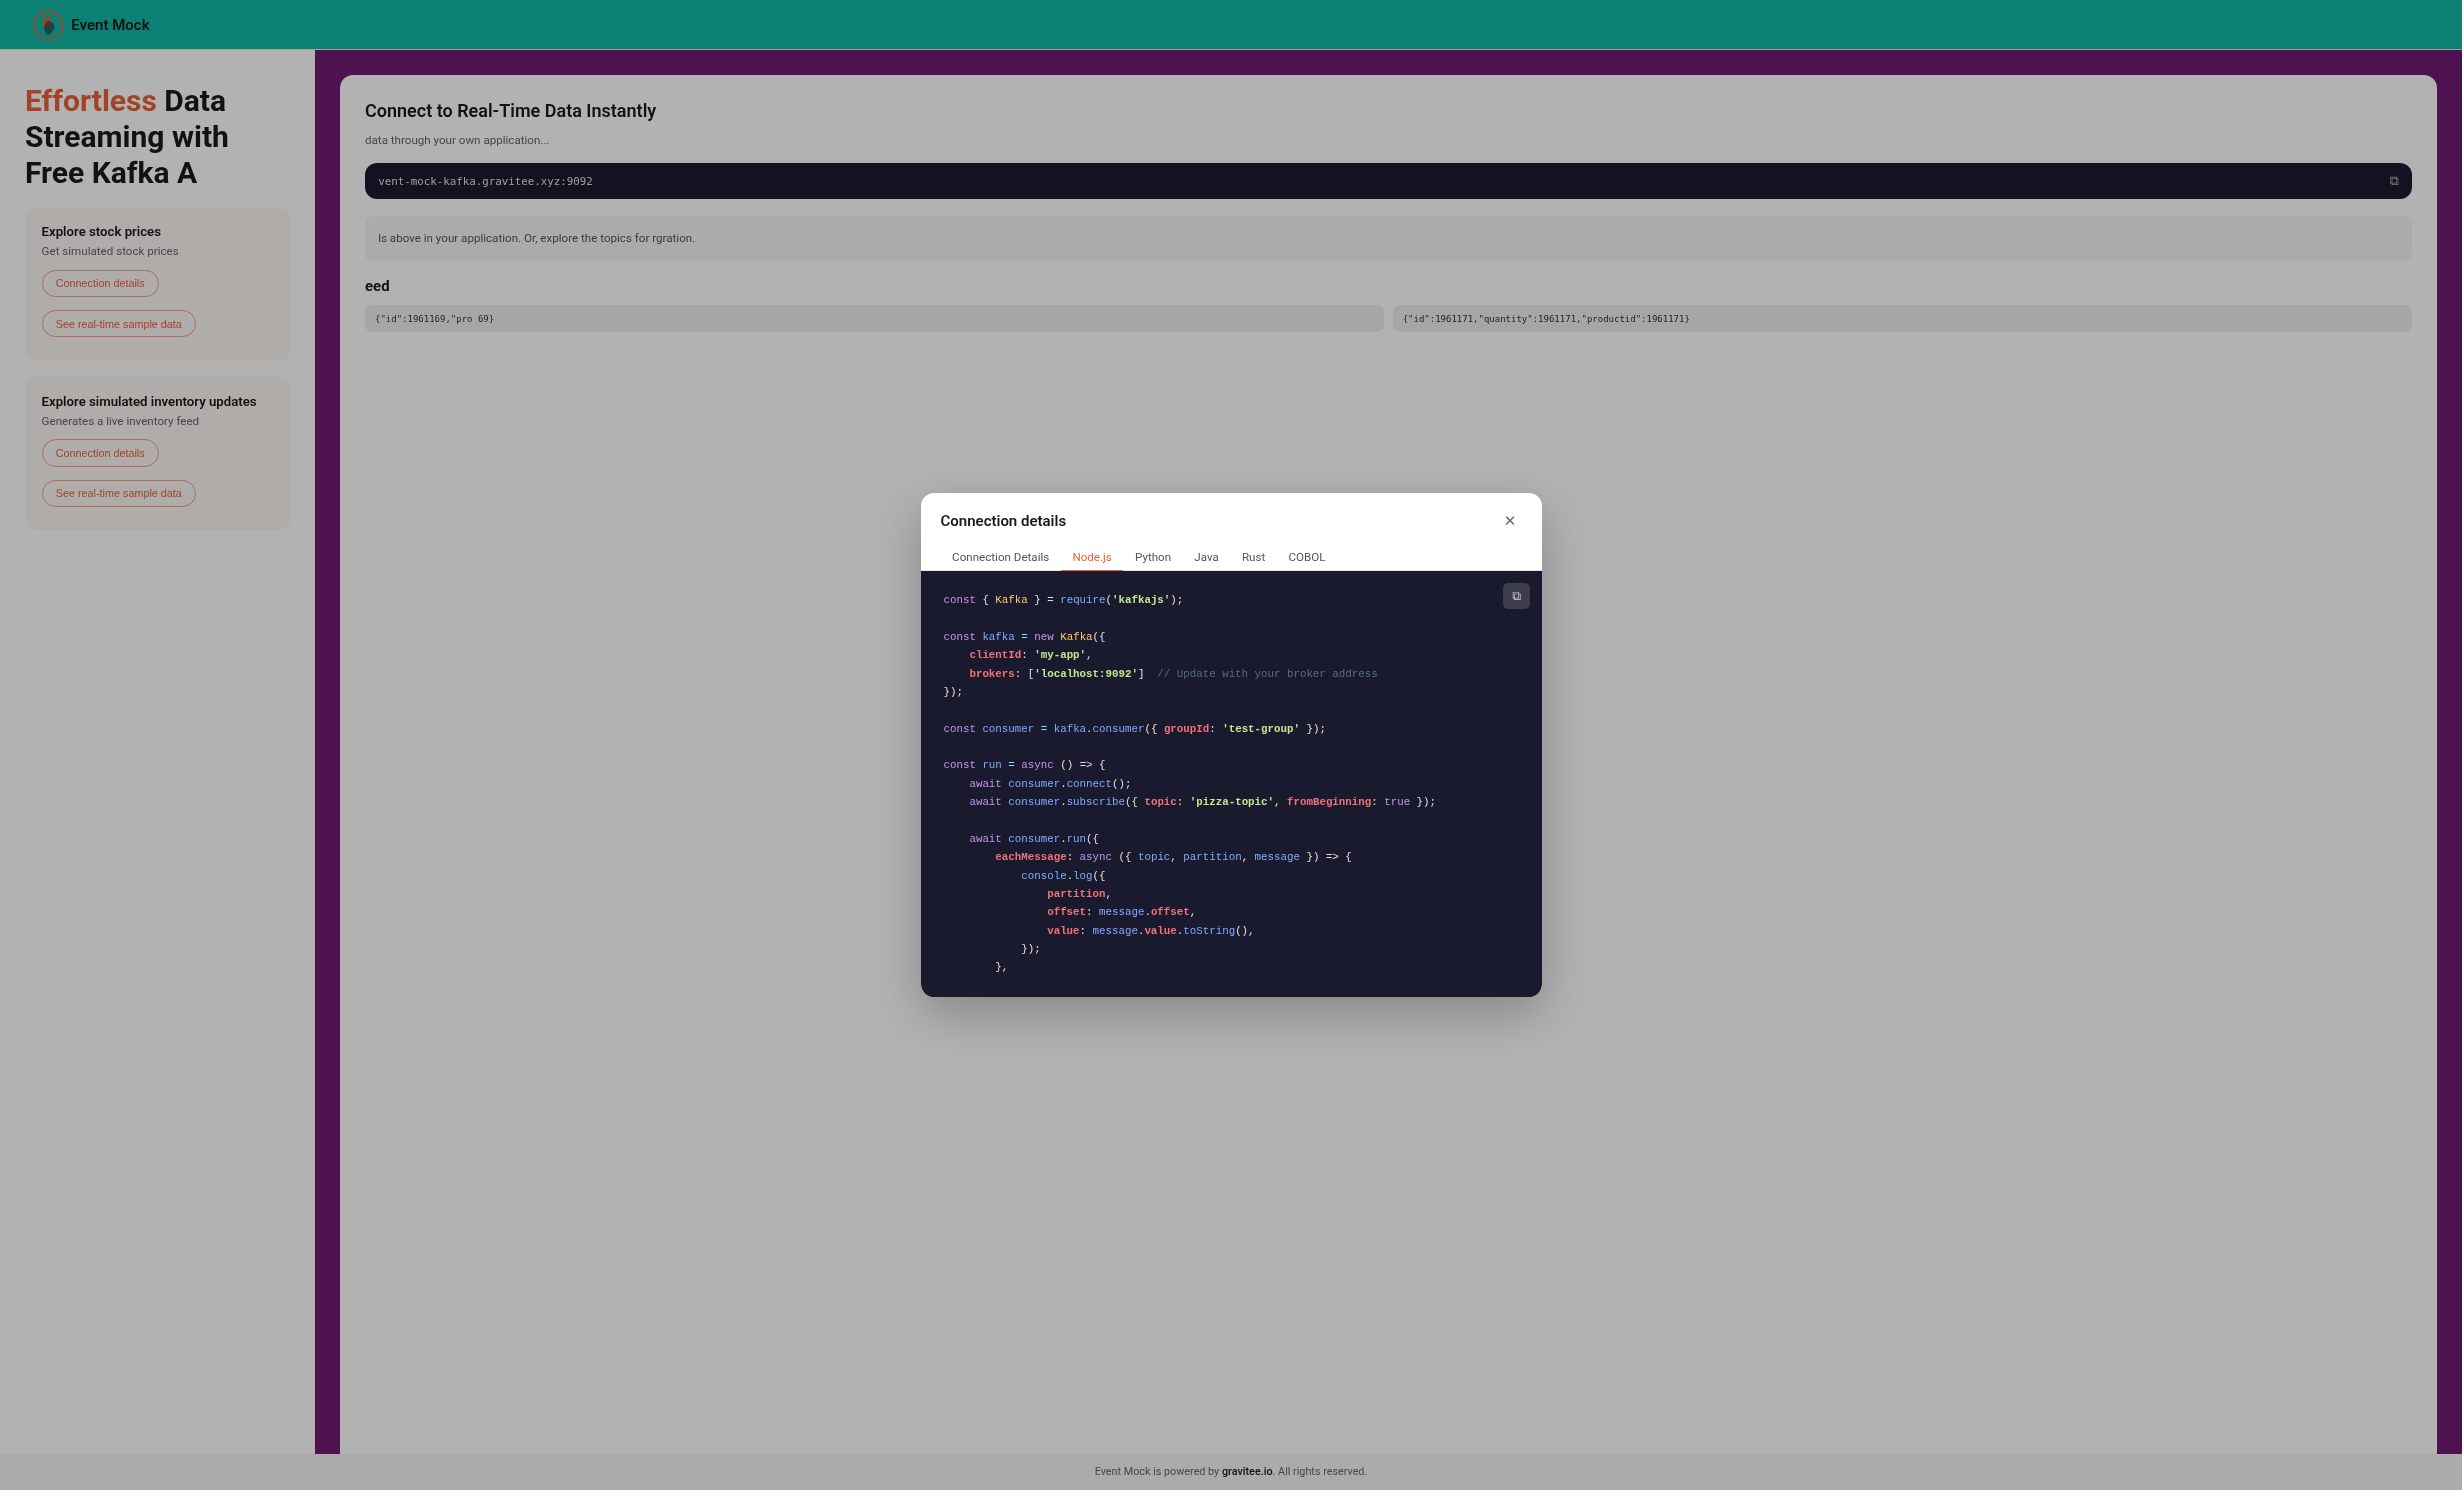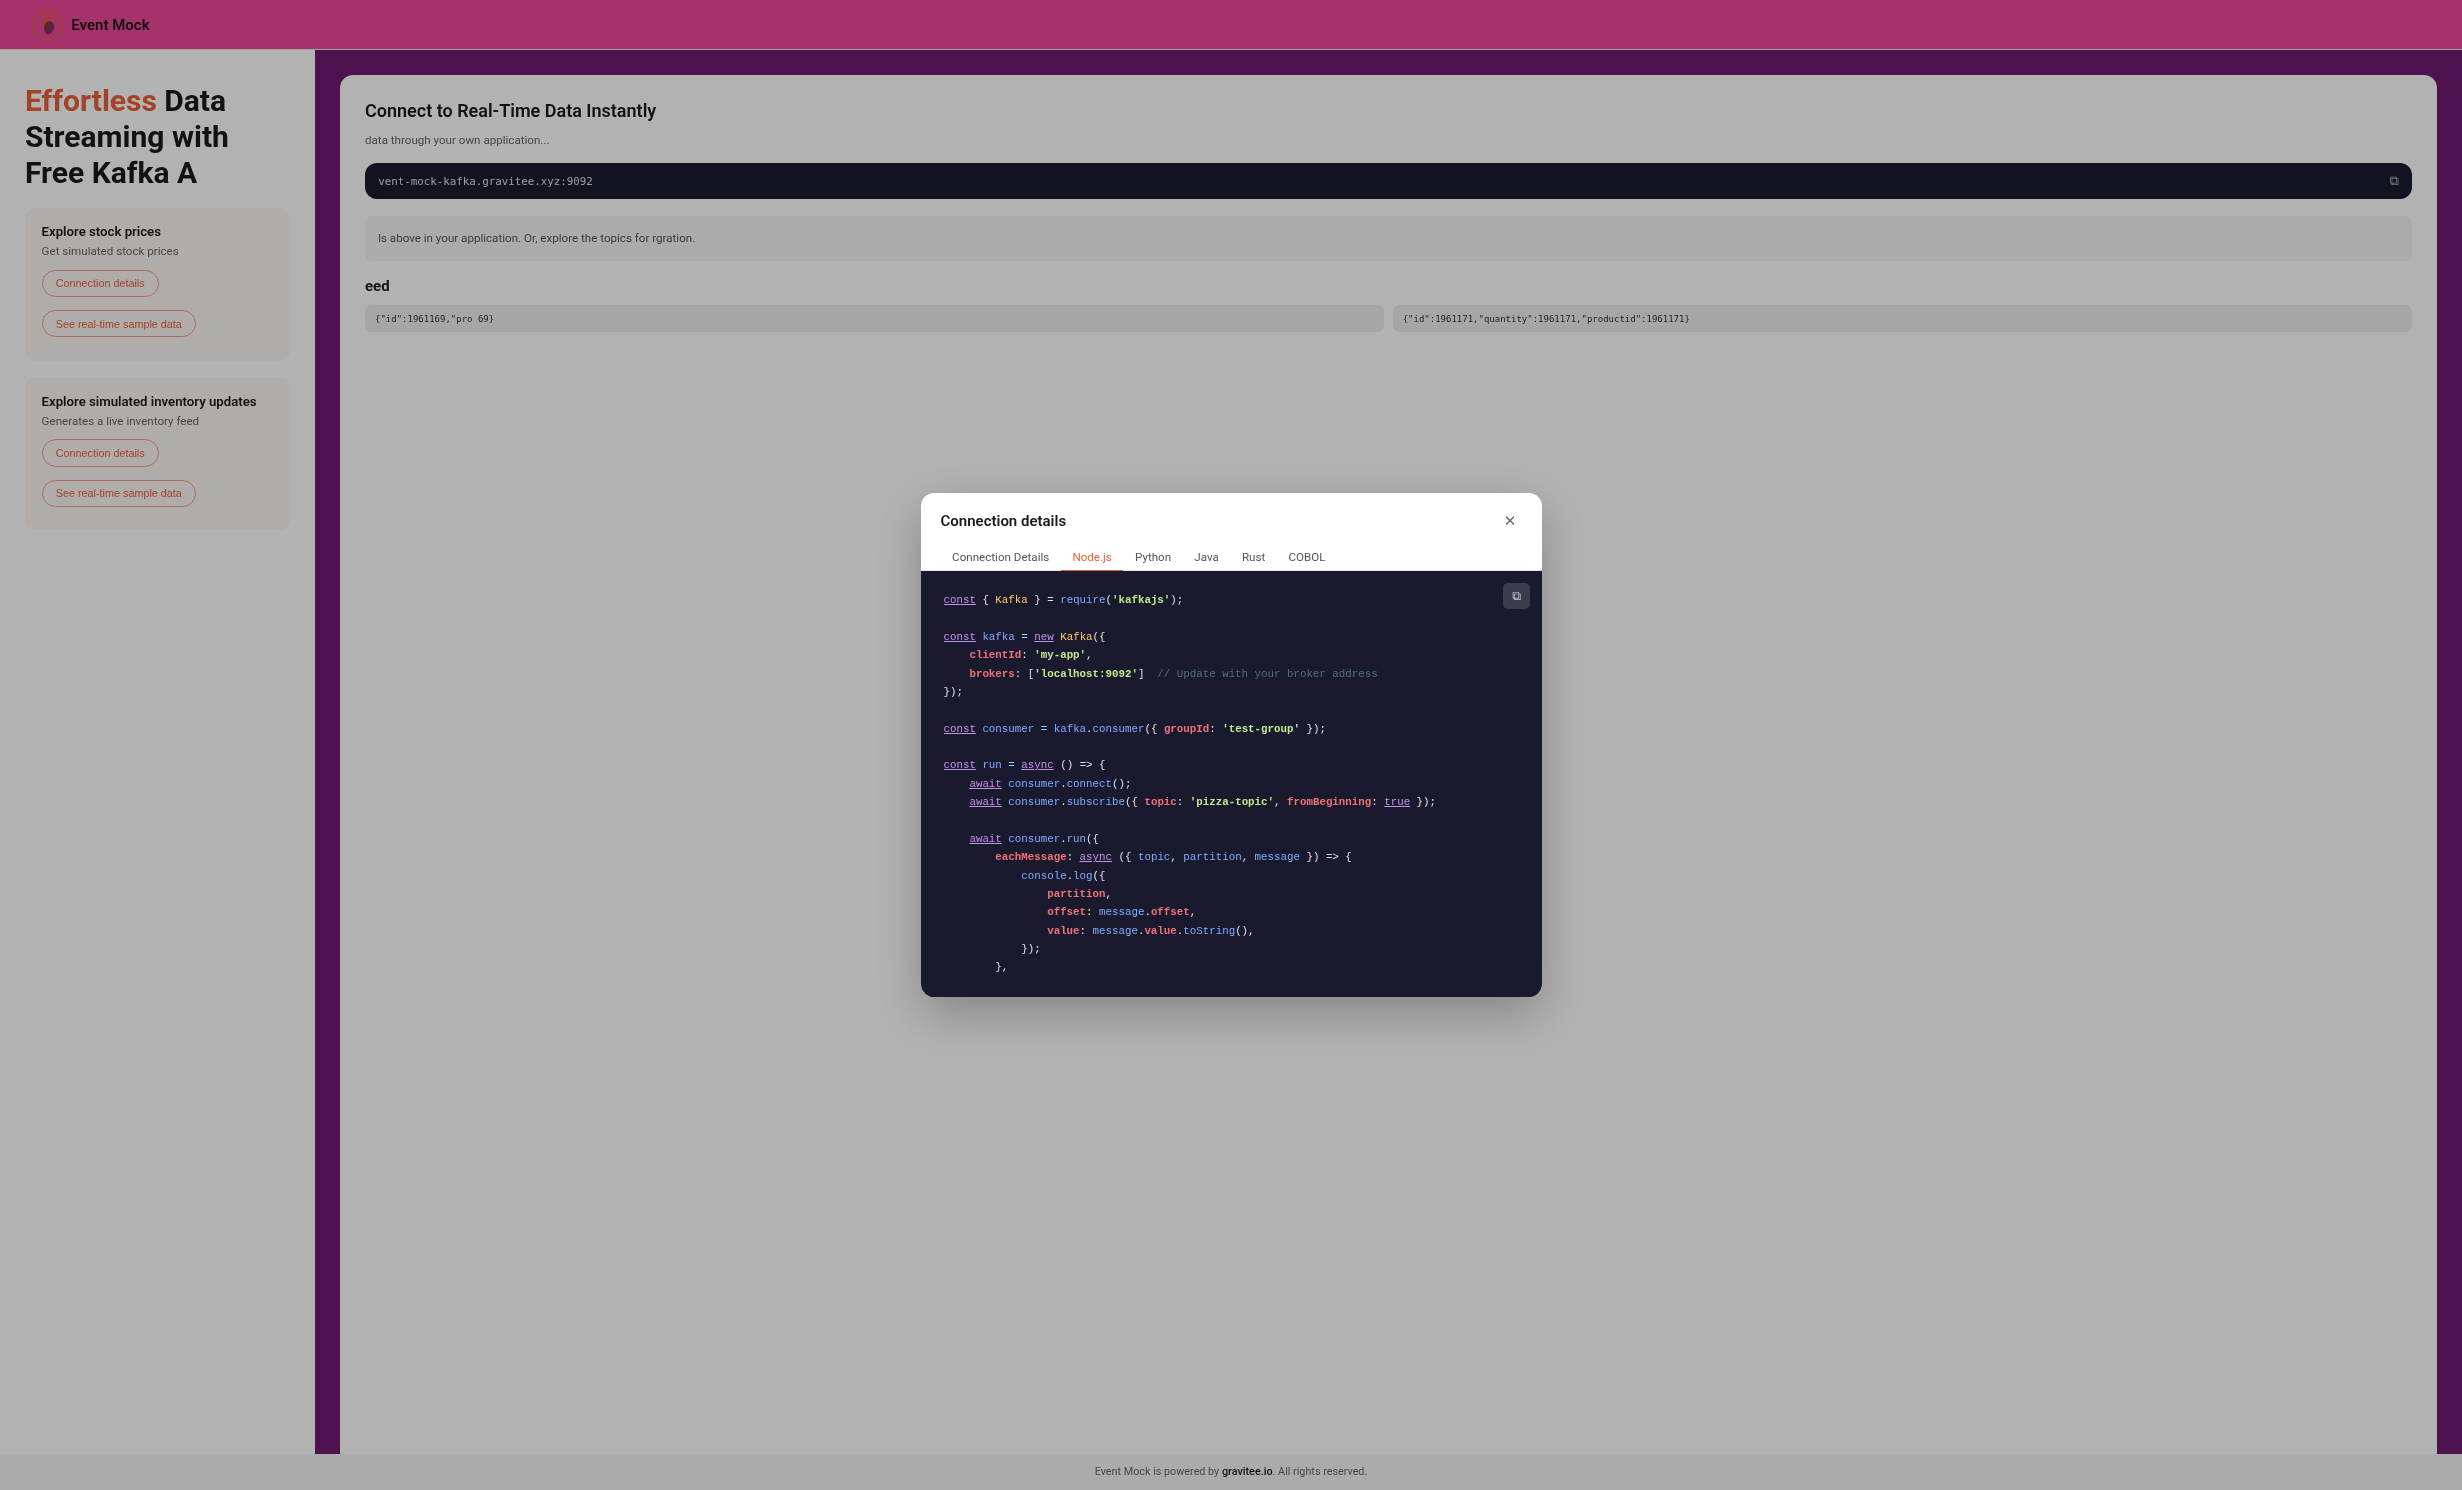--- a/index.html
+++ b/index.html
@@ -5,21 +5,21 @@
     * { box-sizing: border-box; margin: 0; padding: 0; }
     body {
       font-family: -apple-system, BlinkMacSystemFont, 'Segoe UI', Roboto, sans-serif;
       background: #f5f5f5;
       min-height: 100vh;
       overflow: hidden;
     }
 
     
     .navbar {
-      background: #ec4899;
+      background: #14b8a6;
       border-bottom: 0.8px solid #e5e5e5;
       padding: 0 33px;
       height: 50px;
       display: flex;
       align-items: center;
       position: relative;
       z-index: 1;
     }
     .navbar-brand {
       display: flex;
@@ -301,21 +301,21 @@
     pre.code-block {
       font-family: 'Courier New', Courier, monospace;
       font-size: 10.8px;
       line-height: 1.7;
       color: #e0e0e0;
       white-space: pre;
       overflow-x: auto;
     }
 
     
-    .kw { color: #c792ea; text-decoration: underline; }
+    .kw { color: #c792ea; }
     .var { color: #82aaff; }
     .str { color: #c3e88d; font-weight: bold; }
     .fn { color: #82aaff; }
     .op { color: #89ddff; }
     .comment { color: #546e7a; }
     .obj { color: #ffcb6b; }
     .plain { color: #e0e0e0; }
     .prop { color: #f07178; font-weight: bold; }
   </style>
 </head>

